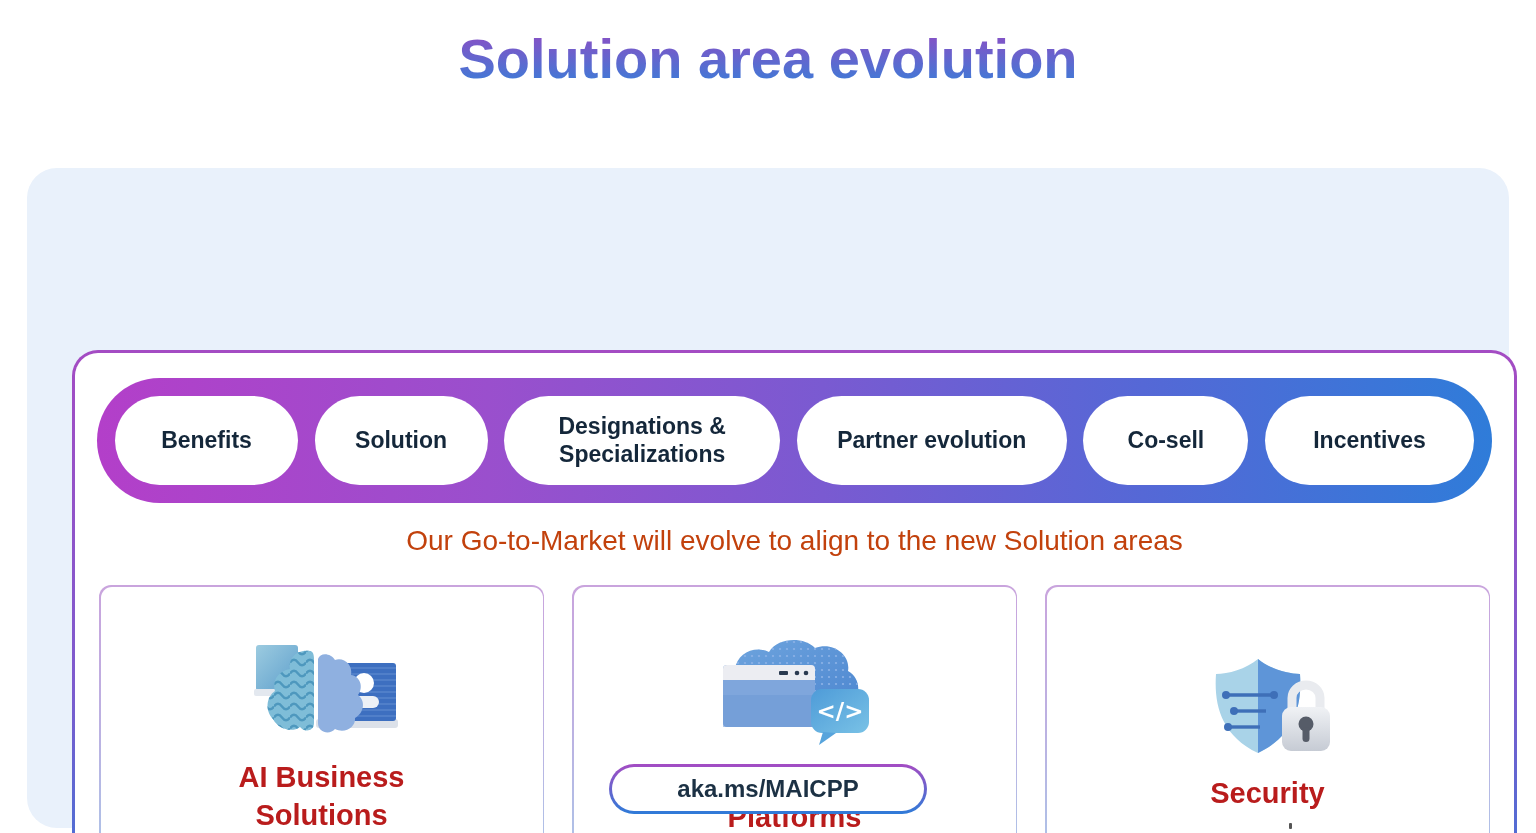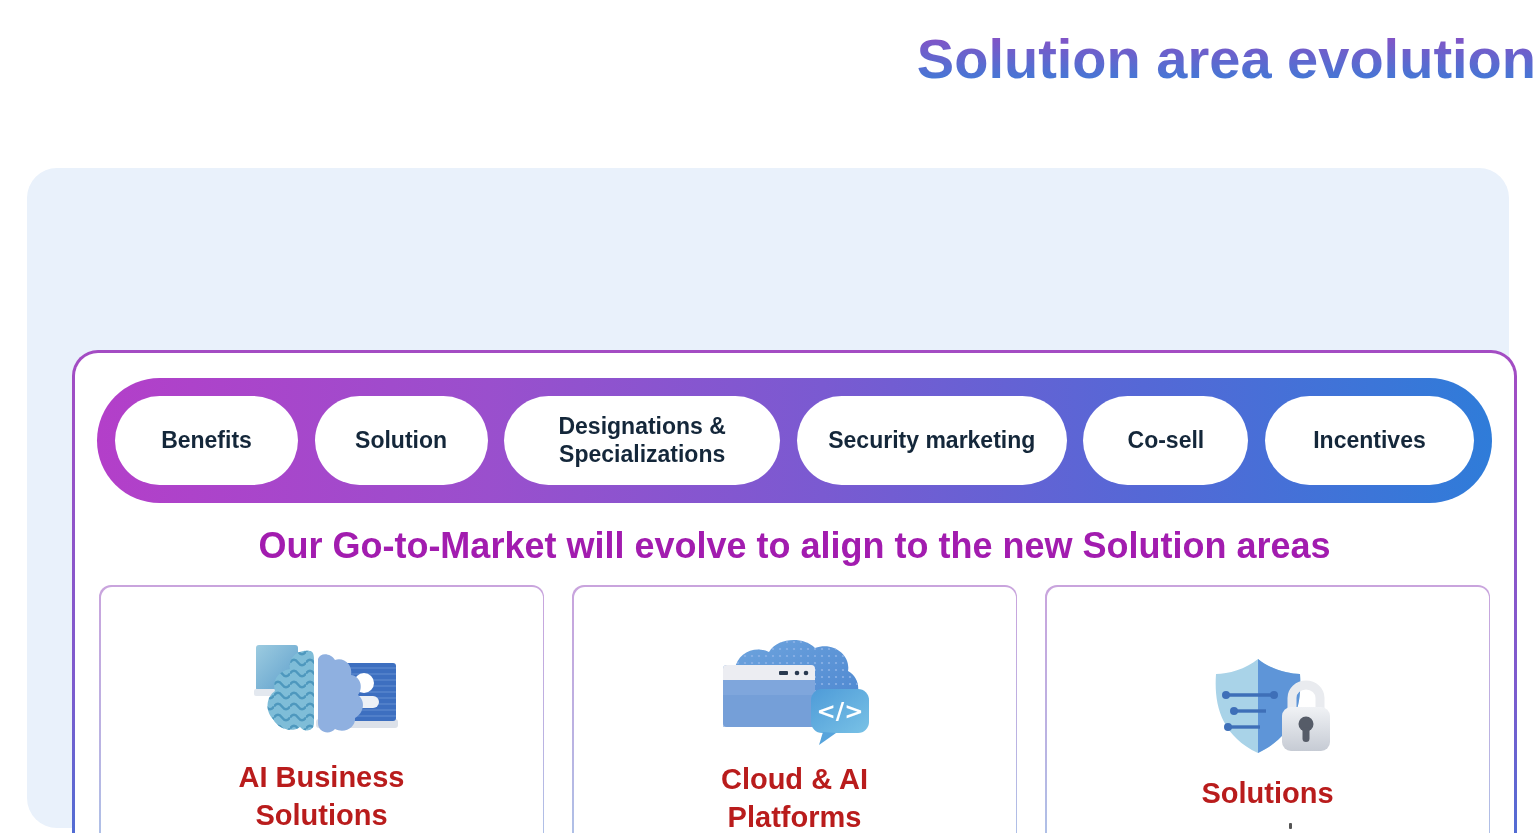--- a/index.html
+++ b/index.html
@@ -8,21 +8,21 @@
     position: relative;
     width: 1536px; height: 833px;
     background: #ffffff;
     overflow: hidden;
     font-family: "Liberation Sans", sans-serif;
   }
 
   
   .title {
     position: absolute; top: 26px; left: 0; width: 100%;
-    text-align: right;
+    text-align: center;
     font-size: 56px; font-weight: 700; letter-spacing: 0px;
     color: #5F6BD0;
   }
   @supports ((background-clip: text) or (-webkit-background-clip: text)) {
     .title {
       background: linear-gradient(180deg, #8552C6 15%, #3D7CD7 90%);
       -webkit-background-clip: text; background-clip: text;
       color: transparent; -webkit-text-fill-color: transparent;
     }
   }
@@ -75,21 +75,21 @@
   .pill-2 { width: 173px; }
   .pill-3 { width: 276px; }
   .pill-4 { width: 270px; }
   .pill-5 { width: 165px; }
   .pill-6 { width: 209px; }
 
   
   .subtitle {
     position: absolute; top: 172px; left: 0; width: 100%;
     text-align: center;
-    font-size: 36px; font-weight: 700; color: #a21caf;
+    font-size: 28px; font-weight: 400; color: #c2410c;
   }
 
   
   .cards-row {
     position: absolute; left: 24px; top: 232px;
     width: calc(100% - 48px); height: 300px;
     display: flex; gap: 28px;
   }
   .card {
     flex: 1 1 0;
@@ -150,21 +150,21 @@
           <div class="pill pill-1">
             <span class="pill-label">Benefits</span>
           </div>
           <div class="pill pill-2">
             <span class="pill-label">Solution</span>
           </div>
           <div class="pill pill-3">
             <span class="pill-label">Designations &amp; Specializations</span>
           </div>
           <div class="pill pill-4">
-            <span class="pill-label">Security marketing</span>
+            <span class="pill-label">Partner evolution</span>
           </div>
           <div class="pill pill-5">
             <span class="pill-label">Co-sell</span>
           </div>
           <div class="pill pill-6">
             <span class="pill-label">Incentives</span>
           </div>
         </div>
 
         <div class="subtitle">Our Go-to-Market will evolve to align to the new Solution areas</div>
@@ -253,26 +253,29 @@
                   <circle cx="28" cy="38" r="4"></circle>
                     <circle cx="76" cy="38" r="4"></circle>
                   <circle cx="36" cy="54" r="4"></circle>
                   <circle cx="30" cy="70" r="4"></circle>
                 </g>
                 <path d="M94 52 v-11 a14 13 0 0 1 28 0 v11" fill="none" stroke="#E9EBEF" stroke-width="9" stroke-linecap="round"></path>
                 <rect x="84" y="50" width="48" height="44" rx="9" fill="url(#gLock)"></rect>
                 <circle cx="108" cy="67" r="7.5" fill="#565C68"></circle>
                 <rect x="104.5" y="70" width="7" height="15" rx="3.5" fill="#565C68"></rect>
               </svg>
-              <div class="card-label">Solutions</div>
+              <div class="card-label">Security</div>
             </div>
           </div>
 
         </div>
 
       </div>
     </div>
   </div>
 
+  <div class="footer-pill">
+    <div class="footer-pill-inner">aka.ms/MAICPP</div>
+  </div>
 
   <div class="speck"></div>
 
 </div>
 
 </body></html>

